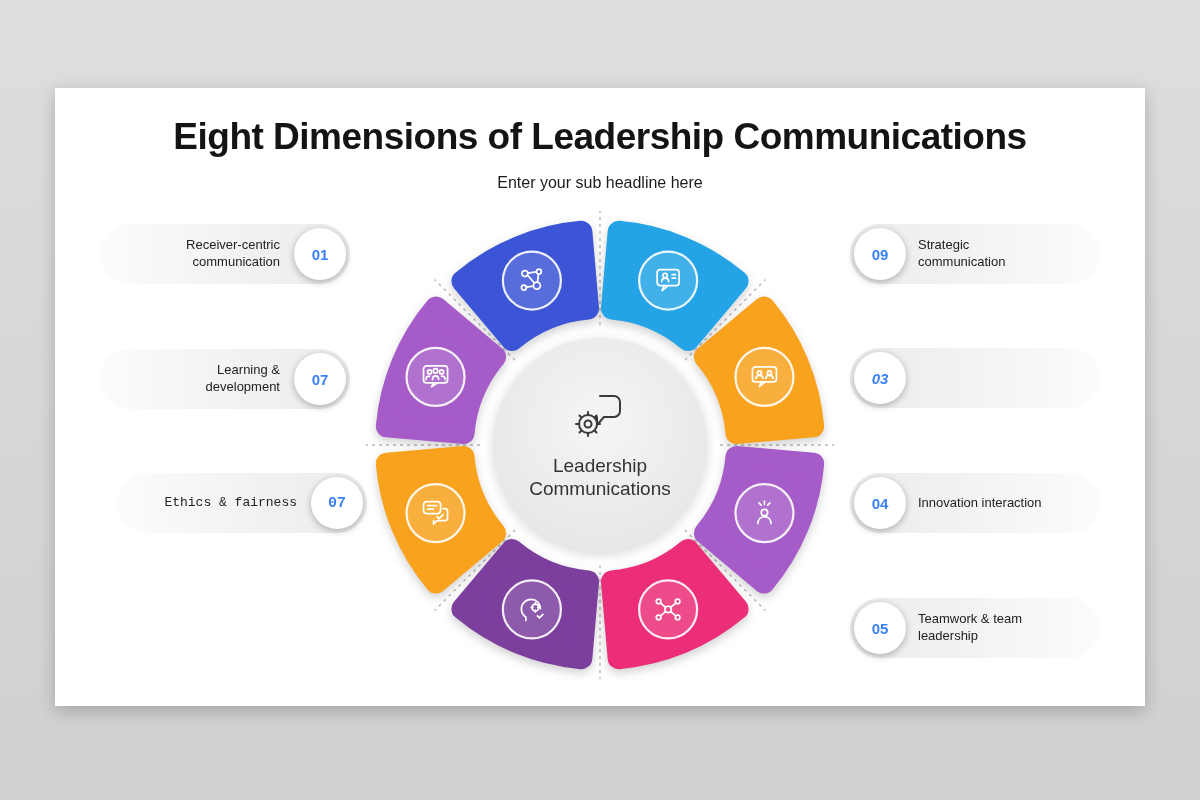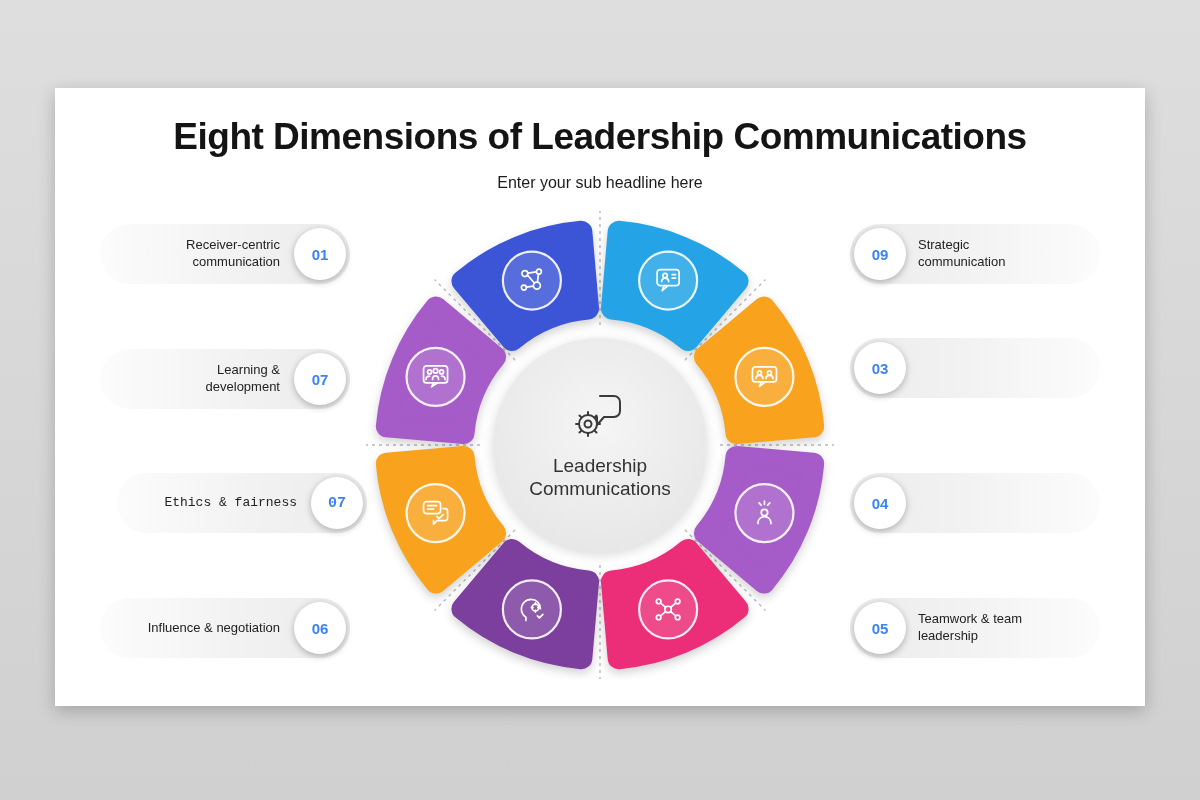--- a/index.html
+++ b/index.html
@@ -43,41 +43,36 @@
         <div class="item-label">Learning &amp; development</div>
         <div class="num-circle">07</div>
       </div>
     </div>
     <div class="row" style="left:62px;top:384px;font-family:Liberation Mono, monospace;">
       <div class="pill pill-left">
         <div class="item-label">Ethics &amp; fairness</div>
         <div class="num-circle">07</div>
       </div>
     </div>
-    <div class="row" style="left:45px;top:509px;">
-      <div class="pill pill-left">
-        <div class="item-label">Influence &amp; negotiation</div>
-        <div class="num-circle">06</div>
-      </div>
-    </div>
 
     <div class="row" style="left:795px;top:135px;">
       <div class="pill pill-right">
         <div class="num-circle">09</div>
         <div class="item-label">Strategic communication</div>
       </div>
     </div>
-    <div class="row" style="left:795px;top:249px;">
+    <div class="row" style="left:795px;top:259px;font-style:italic;">
       <div class="pill pill-right">
         <div class="num-circle">03</div>
       </div>
     </div>
     <div class="row" style="left:795px;top:384px;">
       <div class="pill pill-right">
         <div class="num-circle">04</div>
+        <div class="item-label">Innovation interaction</div>
       </div>
     </div>
     <div class="row" style="left:795px;top:509px;">
       <div class="pill pill-right">
         <div class="num-circle">05</div>
         <div class="item-label">Teamwork &amp; team leadership</div>
       </div>
     </div>
 
     <svg class="diagram" viewBox="0 0 470 470">

